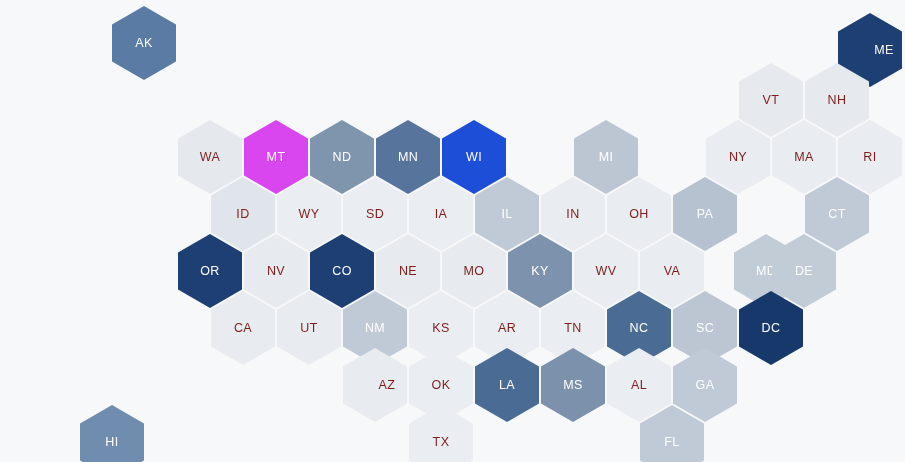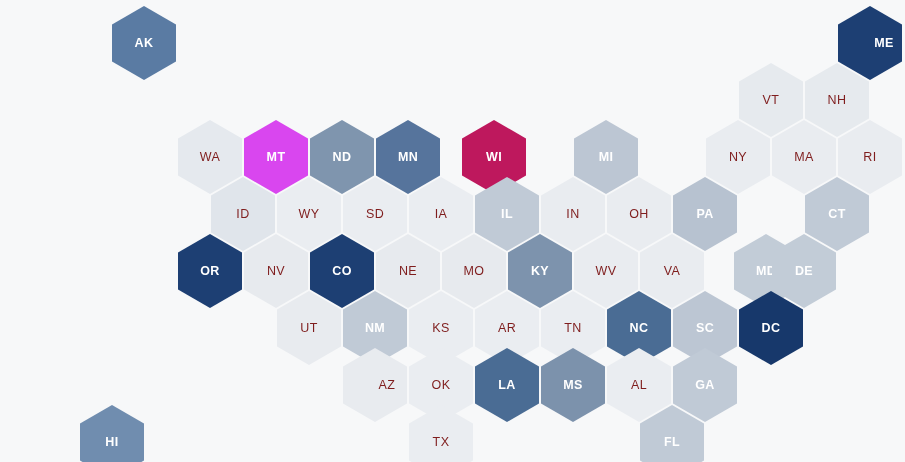--- a/index.html
+++ b/index.html
@@ -33,52 +33,52 @@
     cursor: pointer;
   }
   .hex .lbl {
     font-size: 12.5px;
     letter-spacing: 0.4px;
     line-height: 1;
     pointer-events: none;
     -webkit-user-select: none;
     user-select: none;
   }
-  .hex.dark .lbl { color: #ffffff; font-weight: bold; }
+  .hex.dark .lbl { color: #ffffff; }
   .hex.light .lbl { color: #7f1d1d; text-align: center; }
 </style>
 </head>
 <body>
 
 <div id="hexmap" style="background: rgb(247, 248, 249);">
     <div class="hex dark" style="left: 112px; top: 6px; width: 64px; height: 74px; background: rgb(90, 123, 163);">
       <span class="lbl">AK</span>
     </div>
-    <div class="hex dark" style="left: 838px; top: 6px; width: 64px; height: 74px; background: rgb(29, 63, 115); padding-left: 28px;">
+    <div class="hex dark" style="left: 838px; top: 13px; width: 64px; height: 74px; background: rgb(29, 63, 115); padding-left: 28px;">
       <span class="lbl">ME</span>
     </div>
     <div class="hex light" style="left: 739px; top: 63px; width: 64px; height: 74px; background: rgb(230, 234, 238);">
       <span class="lbl">VT</span>
     </div>
     <div class="hex light" style="left: 805px; top: 63px; width: 64px; height: 74px; background: rgb(230, 234, 238);">
       <span class="lbl">NH</span>
     </div>
     <div class="hex light" style="left: 178px; top: 120px; width: 64px; height: 74px; background: rgb(229, 233, 238);">
       <span class="lbl">WA</span>
     </div>
     <div class="hex dark" style="left: 244px; top: 120px; width: 64px; height: 74px; background: #d946ef;">
       <span class="lbl">MT</span>
     </div>
     <div class="hex dark" style="left: 310px; top: 120px; width: 64px; height: 74px; background: rgb(127, 149, 174);">
       <span class="lbl">ND</span>
     </div>
     <div class="hex dark" style="left: 376px; top: 120px; width: 64px; height: 74px; background: rgb(86, 116, 156);">
       <span class="lbl">MN</span>
     </div>
-    <div class="hex dark" style="left: 442px; top: 120px; width: 64px; height: 74px; background: #be185d; margin-left: 20px;">
+    <div class="hex dark" style="left: 442px; top: 120px; width: 64px; height: 74px; background: #1d4ed8;">
       <span class="lbl">WI</span>
     </div>
     <div class="hex dark" style="left: 574px; top: 120px; width: 64px; height: 74px; background: rgb(188, 198, 211);">
       <span class="lbl">MI</span>
     </div>
     <div class="hex light" style="left: 706px; top: 120px; width: 64px; height: 74px; background: rgb(233, 236, 240);">
       <span class="lbl">NY</span>
     </div>
     <div class="hex light" style="left: 772px; top: 120px; width: 64px; height: 74px; background: rgb(233, 236, 240);">
       <span class="lbl">MA</span>
@@ -135,20 +135,23 @@
       <span class="lbl">WV</span>
     </div>
     <div class="hex light" style="left: 640px; top: 234px; width: 64px; height: 74px; background: rgb(233, 236, 240);">
       <span class="lbl">VA</span>
     </div>
     <div class="hex dark" style="left: 734px; top: 234px; width: 64px; height: 74px; background: rgb(194, 204, 215);">
       <span class="lbl">MD</span>
     </div>
     <div class="hex dark" style="left: 772px; top: 234px; width: 64px; height: 74px; background: rgb(194, 204, 215);">
       <span class="lbl">DE</span>
+    </div>
+    <div class="hex light" style="left: 211px; top: 291px; width: 64px; height: 74px; background: rgb(232, 235, 239);">
+      <span class="lbl">CA</span>
     </div>
     <div class="hex light" style="left: 277px; top: 291px; width: 64px; height: 74px; background: rgb(232, 235, 239);">
       <span class="lbl">UT</span>
     </div>
     <div class="hex dark" style="left: 343px; top: 291px; width: 64px; height: 74px; background: rgb(192, 202, 214);">
       <span class="lbl">NM</span>
     </div>
     <div class="hex light" style="left: 409px; top: 291px; width: 64px; height: 74px; background: rgb(234, 237, 241);">
       <span class="lbl">KS</span>
     </div>

